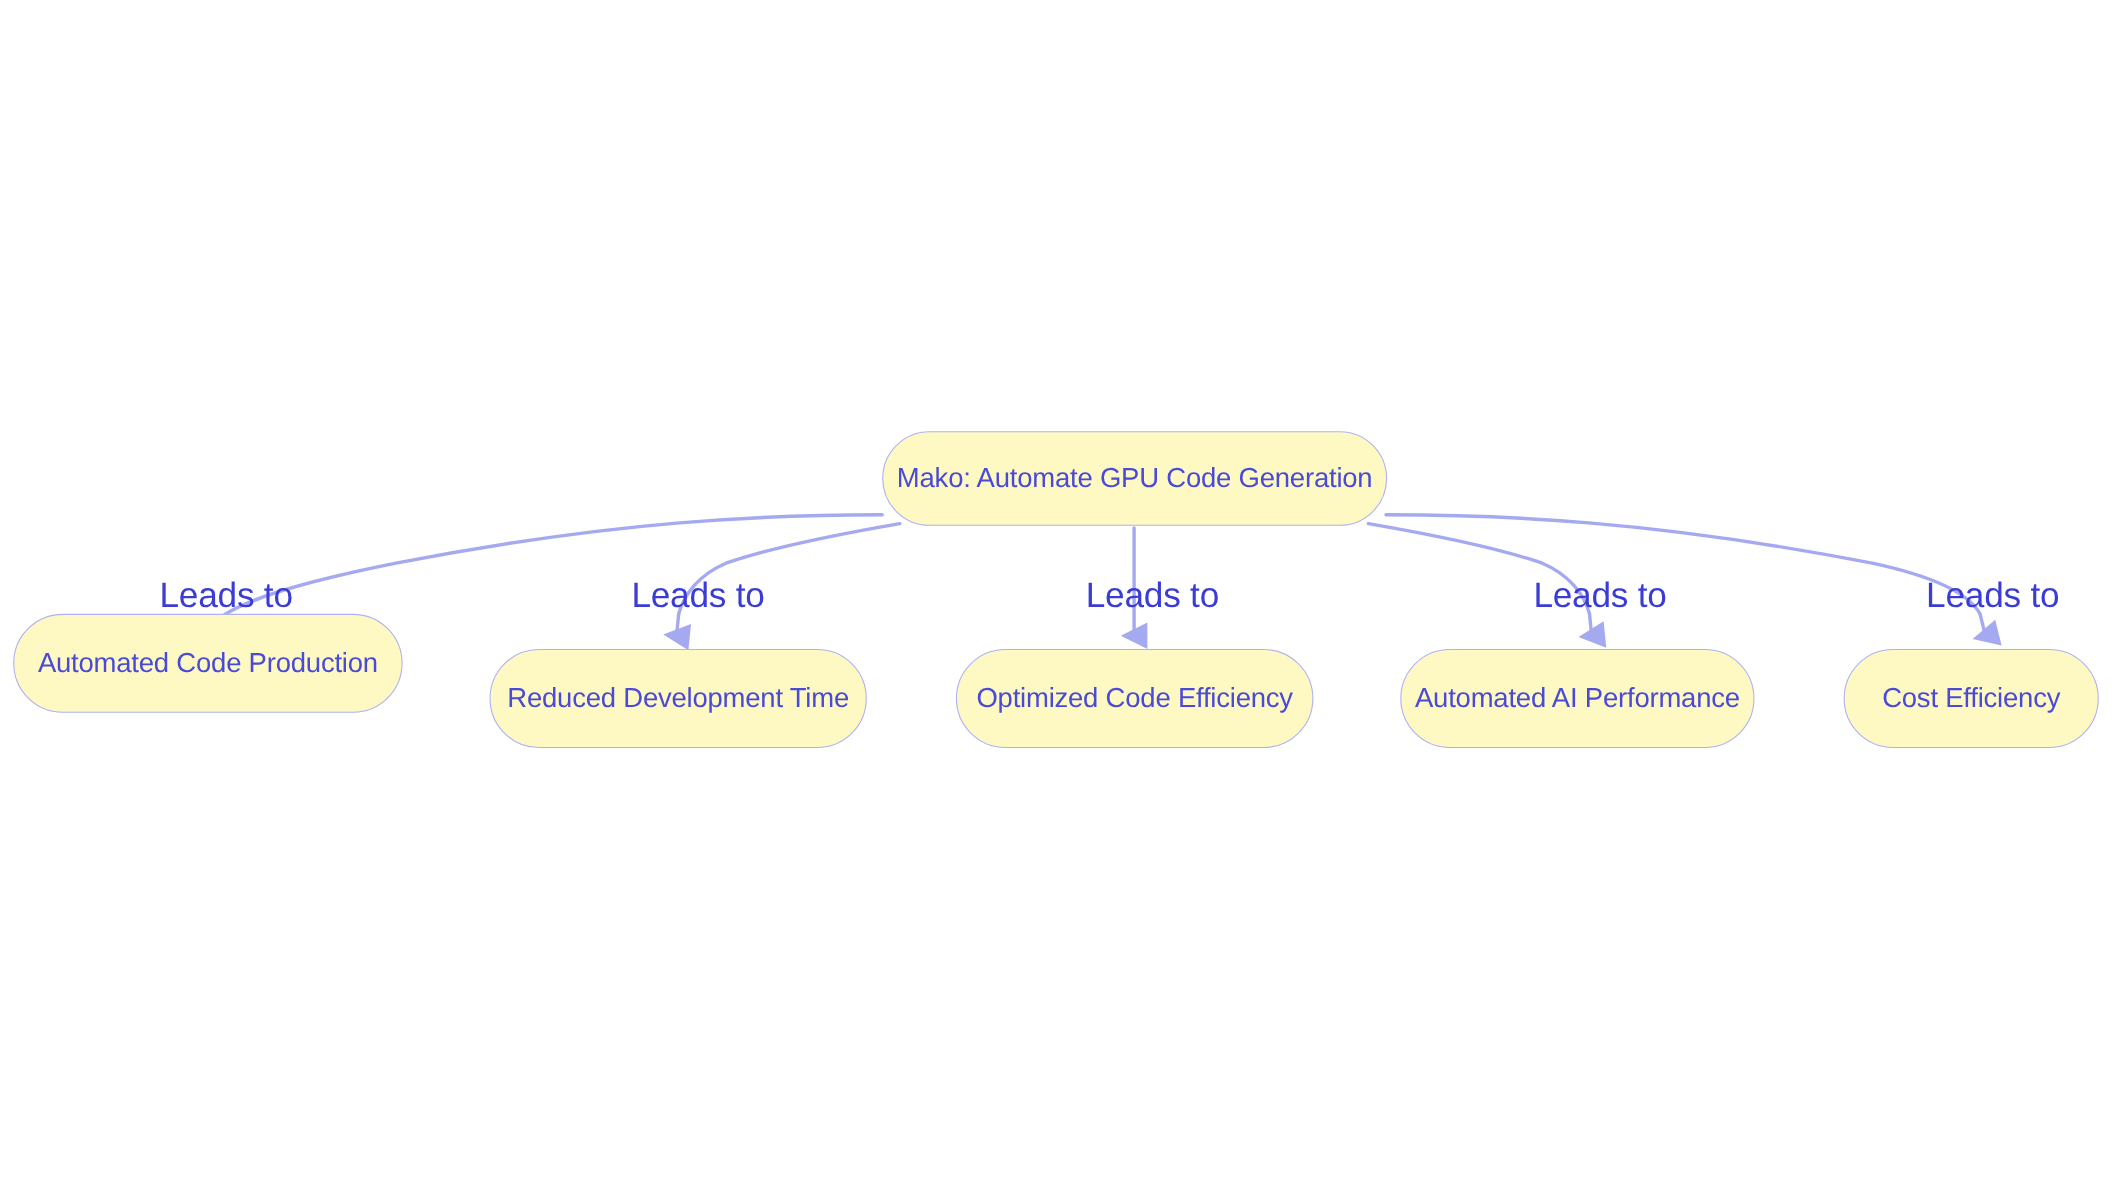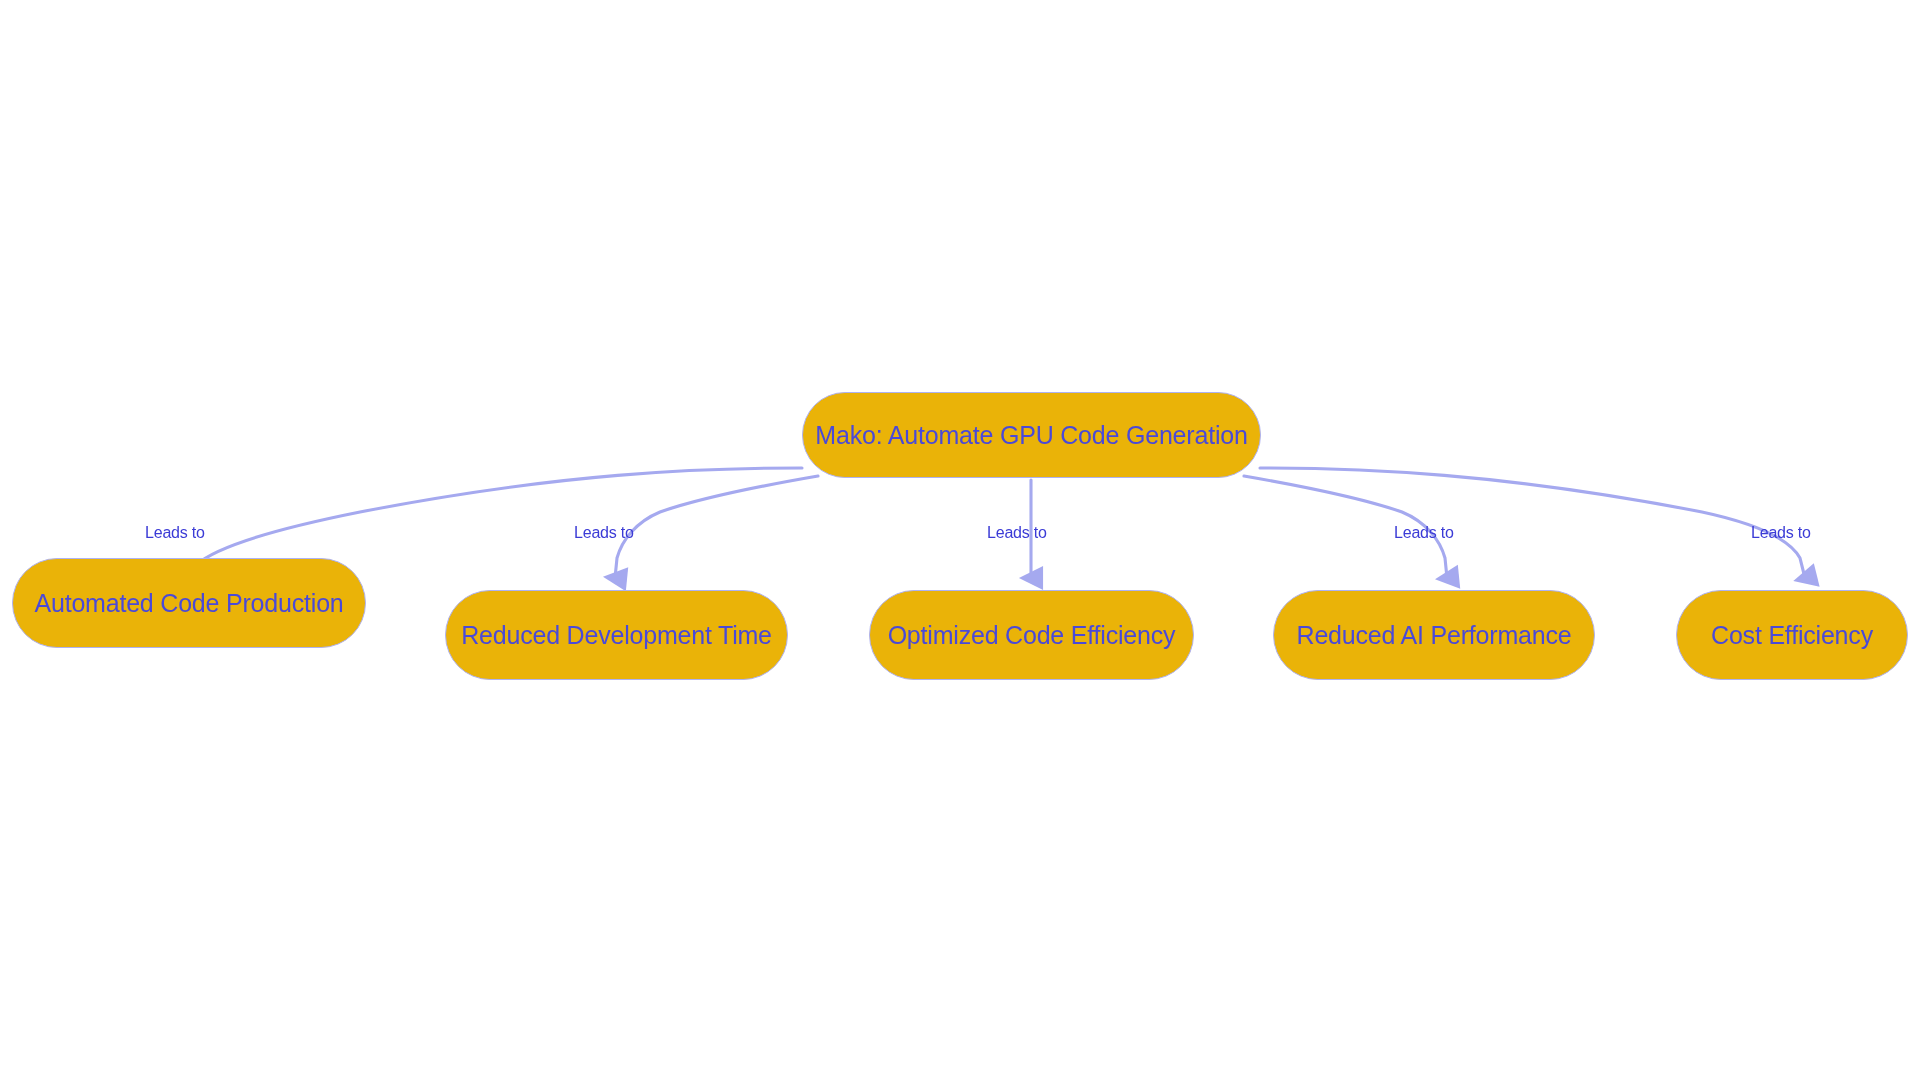--- a/index.html
+++ b/index.html
@@ -25,36 +25,36 @@
     left: 0;
     width: 1920px;
     height: 1083px;
   }
   .flow-node {
     position: absolute;
     box-sizing: border-box;
     display: flex;
     align-items: center;
     justify-content: center;
-    background: #eab308;
+    background: #fef9c3;
     border: 1.4px solid #aeb2f2;
     border-radius: 999px;
   }
   .flow-node-label {
     font-family: "Liberation Sans", sans-serif;
     font-size: 25px;
     letter-spacing: -0.2px;
     color: #4a4ad8;
     white-space: nowrap;
     line-height: 1;
   }
   .edge-label {
     position: absolute;
     font-family: "Liberation Sans", sans-serif;
-    font-size: 16px;
+    font-size: 32px;
     letter-spacing: -0.2px;
     color: #3b3bd6;
     white-space: nowrap;
     line-height: 1;
     background: transparent;
   }
 </style>
 </head>
 <body>
 
@@ -90,21 +90,21 @@
 
   <div class="flow-node" style="left:445px; top:590px; width:343px; height:90px;">
     <span class="flow-node-label">Reduced Development Time</span>
   </div>
 
   <div class="flow-node" style="left:869px; top:590px; width:325px; height:90px;">
     <span class="flow-node-label">Optimized Code Efficiency</span>
   </div>
 
   <div class="flow-node" style="left:1273px; top:590px; width:322px; height:90px;">
-    <span class="flow-node-label">Reduced AI Performance</span>
+    <span class="flow-node-label">Automated AI Performance</span>
   </div>
 
   <div class="flow-node" style="left:1676px; top:590px; width:232px; height:90px;">
     <span class="flow-node-label">Cost Efficiency</span>
   </div>
 
   <span class="edge-label" style="left:145px; top:525px;">Leads to</span>
 
   <span class="edge-label" style="left:574px; top:525px;">Leads to</span>
 

